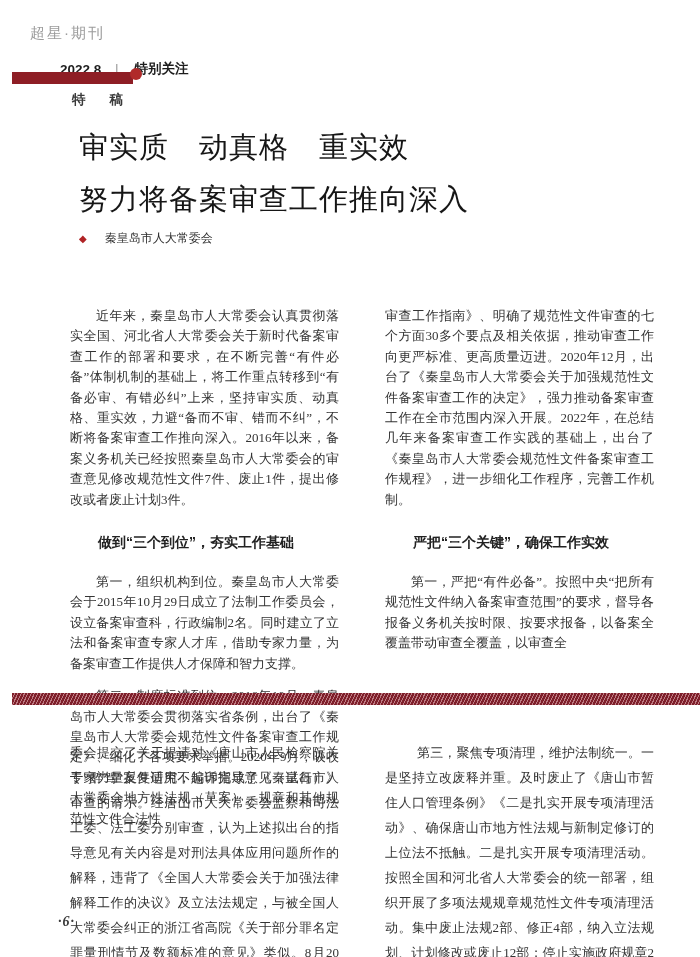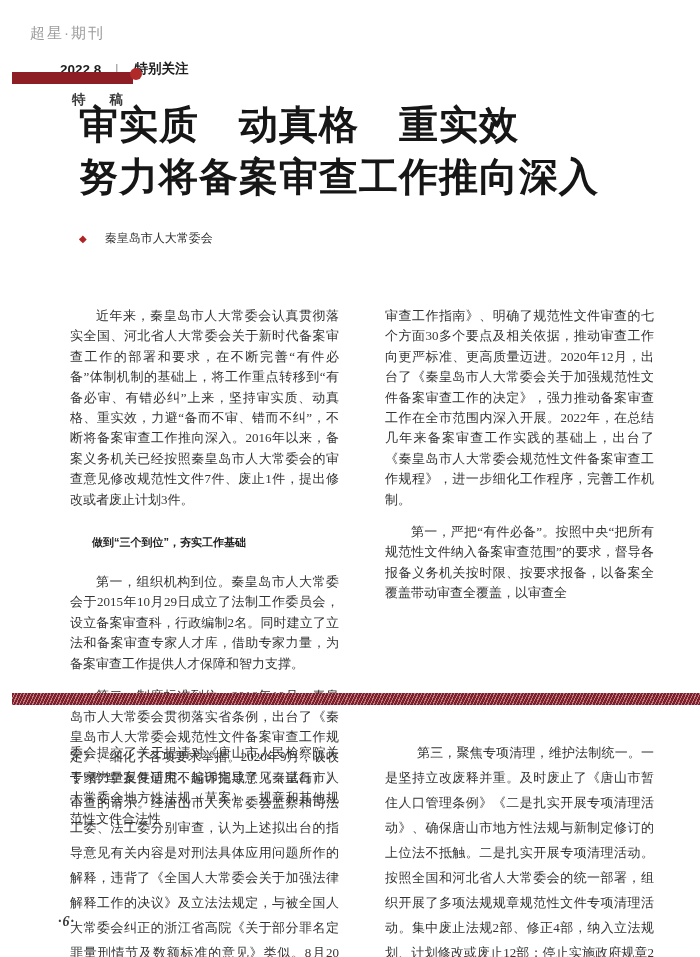--- a/index.html
+++ b/index.html
@@ -35,23 +35,23 @@
     border-radius:50%; background:#b02a2a;
   }
   .tegao{
     position:absolute; left:48px; top:67px; width:75px;
     display:flex; justify-content:space-between;
     font-family:"Liberation Sans","DejaVu Sans",sans-serif;
     font-weight:bold; font-size:13.5px; color:#3a3a3a;
   }
   
   .title{
-    position:absolute; left:55px; top:81px;
+    position:absolute; left:55px; top:103px;
     font-family:"Liberation Sans","DejaVu Sans",sans-serif;
-    font-weight:bold; font-size:39px; line-height:40px;
+    font-weight:normal; font-size:29px; line-height:40px;
     color:#161616; letter-spacing:1px;
   }
   
   .author{
     position:absolute; left:55px; top:206px;
     font-family:"Liberation Sans","DejaVu Sans",sans-serif;
     font-size:12px; color:#2e2e2e; display:flex; align-items:center;
   }
   .author .diamond{ color:#b02325; font-size:10px; margin-right:6px; }
   
@@ -62,21 +62,21 @@
   .cols-top{ top:276px; }
   .cols-bottom{ top:710px; }
   .col{ width:299px; }
   .col p{
     font-size:13px; line-height:20.4px; color:#333333;
     text-align:justify;
   }
   .col p.ind{ text-indent:2em; }
   .col .col-h{
     font-family:"Liberation Sans","DejaVu Sans",sans-serif;
-    font-weight:bold; font-size:11px; color:#222222;
+    font-weight:bold; font-size:14px; color:#222222;
     text-indent:2em; margin:10px 0 8px 0; line-height:20px;
   }
   .cols-bottom .col p{ line-height:25px; }
   
   .divider{
     position:absolute; left:0; top:681px; width:700px; height:5px;
     background:repeating-linear-gradient(115deg,
       #7e1f2a 0px, #7e1f2a 2px, #bd7b83 2px, #bd7b83 3px);
   }
   
@@ -123,20 +123,21 @@
 
   <div class="cols cols-top">
     <div class="col">
       <p class="ind">近年来，秦皇岛市人大常委会认真贯彻落实全国、河北省人大常委会关于新时代备案审查工作的部署和要求，在不断完善“有件必备”体制机制的基础上，将工作重点转移到“有备必审、有错必纠”上来，坚持审实质、动真格、重实效，力避“备而不审、错而不纠”，不断将备案审查工作推向深入。2016年以来，备案义务机关已经按照秦皇岛市人大常委会的审查意见修改规范性文件7件、废止1件，提出修改或者废止计划3件。</p>
       <div class="col-h">做到“三个到位”，夯实工作基础</div>
       <p class="ind">第一，组织机构到位。秦皇岛市人大常委会于2015年10月29日成立了法制工作委员会，设立备案审查科，行政编制2名。同时建立了立法和备案审查专家人才库，借助专家力量，为备案审查工作提供人才保障和智力支撑。</p>
       <p class="ind">第二，制度标准到位。2016年10月，秦皇岛市人大常委会贯彻落实省条例，出台了《秦皇岛市人大常委会规范性文件备案审查工作规定》、细化了各项要求举措。2020年9月，吸收专家力量反复研究，编印完成了《秦皇岛市人大常委会地方性法规（草案）、规章和其他规范性文件合法性</p>
     </div>
     <div class="col">
       <p>审查工作指南》、明确了规范性文件审查的七个方面30多个要点及相关依据，推动审查工作向更严标准、更高质量迈进。2020年12月，出台了《秦皇岛市人大常委会关于加强规范性文件备案审查工作的决定》，强力推动备案审查工作在全市范围内深入开展。2022年，在总结几年来备案审查工作实践的基础上，出台了《秦皇岛市人大常委会规范性文件备案审查工作规程》，进一步细化工作程序，完善工作机制。</p>
+      <div class="col-h">严把“三个关键”，确保工作实效</div>
       <p class="ind">第一，严把“有件必备”。按照中央“把所有规范性文件纳入备案审查范围”的要求，督导各报备义务机关按时限、按要求报备，以备案全覆盖带动审查全覆盖，以审查全</p>
     </div>
   </div>
 
   <div class="divider"></div>
 
   <div class="cols cols-bottom">
     <div class="col">
       <p>委会提交了关于提请对《唐山市人民检察院关于“醉驾”案件适用不起诉指导意见（试行）》审查的请示。经唐山市人大常委会监察和司法工委、法工委分别审查，认为上述拟出台的指导意见有关内容是对刑法具体应用问题所作的解释，违背了《全国人大常委会关于加强法律解释工作的决议》及立法法规定，与被全国人大常委会纠正的浙江省高院《关于部分罪名定罪量刑情节及数额标准的意见》类似。8月20日，经监察和司法工委与市检察院沟通，取消了该指导意见的制定计划。</p>
     </div>

